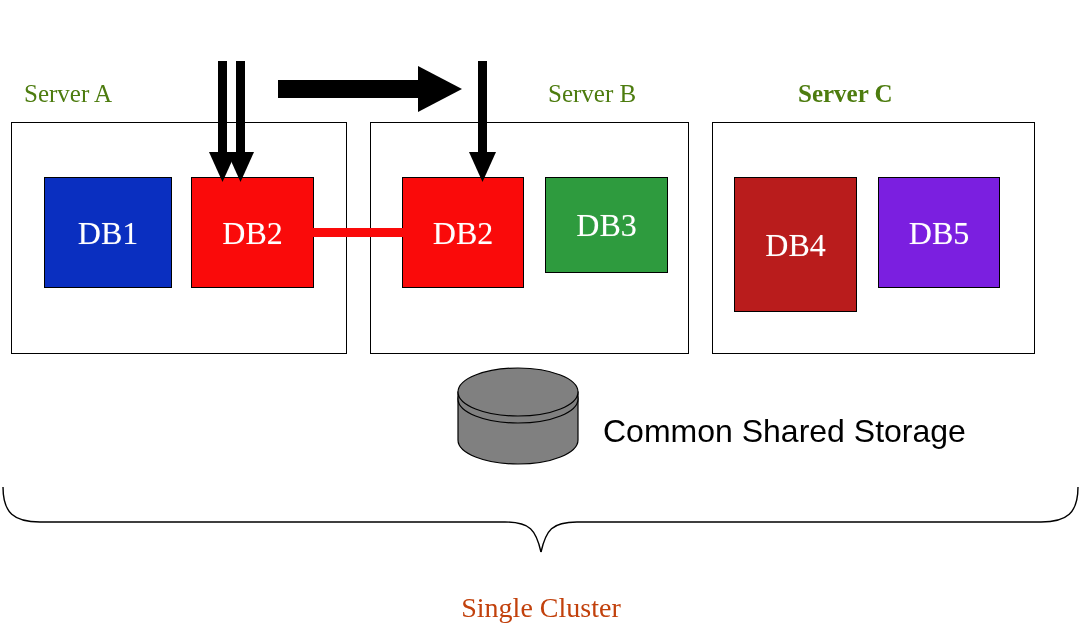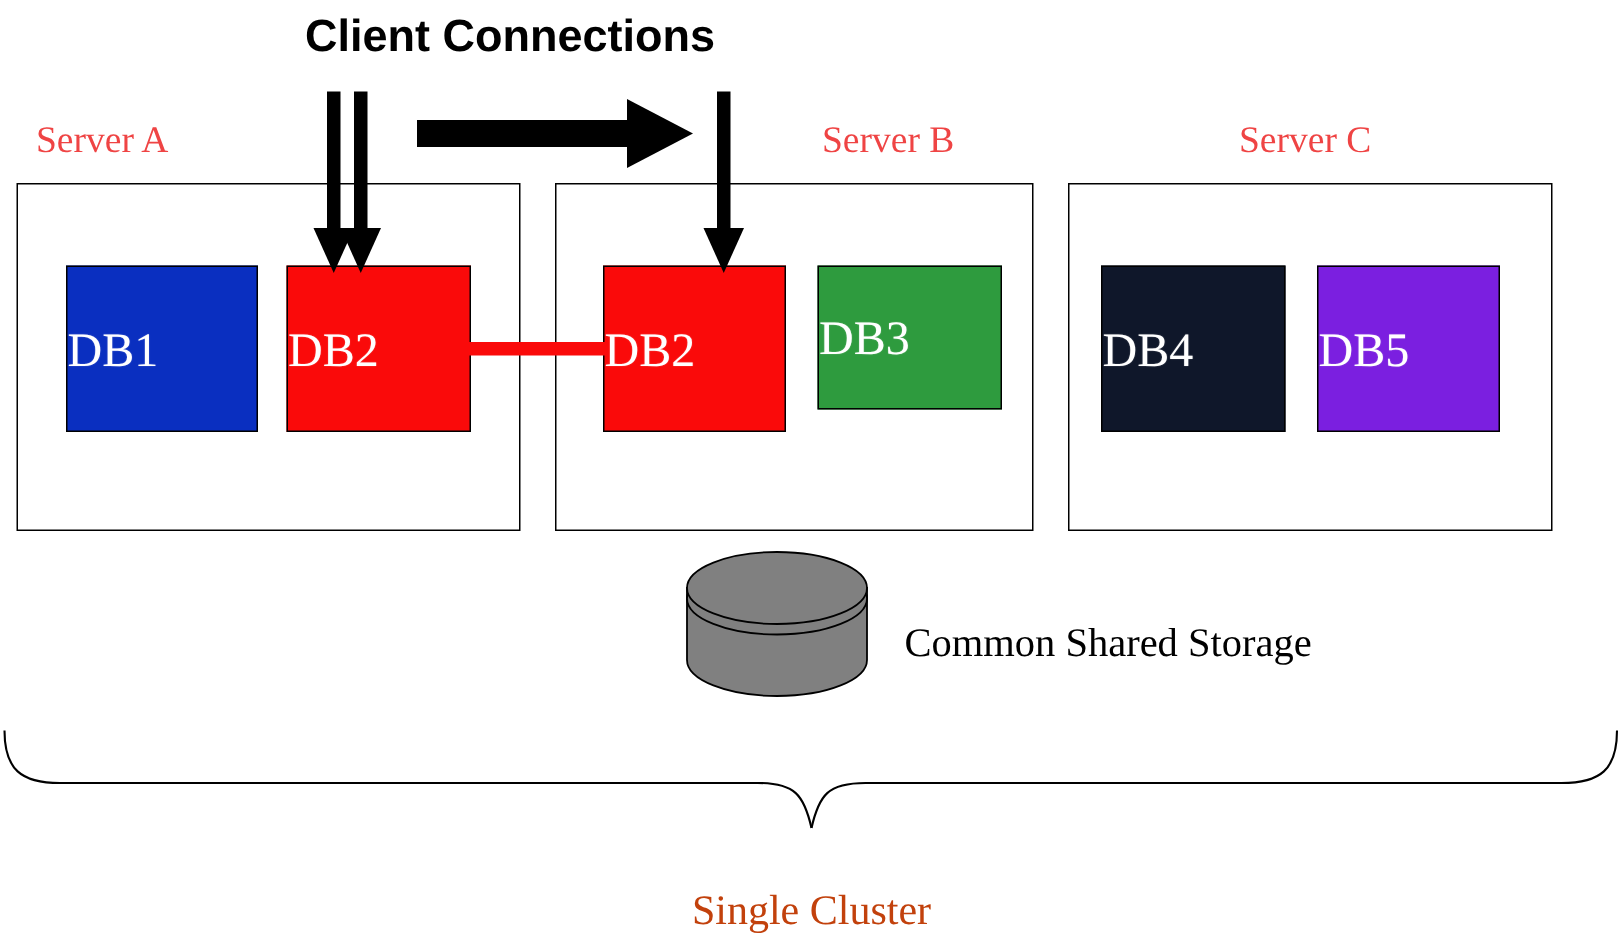--- a/index.html
+++ b/index.html
@@ -35,91 +35,90 @@
     font-weight: bold;
     font-size: 30px;
     color: #000000;
     letter-spacing: 0px;
     white-space: nowrap;
   }
   .server-label {
     position: absolute;
     font-family: "Liberation Serif", "DejaVu Serif", serif;
     font-size: 25px;
-    color: #ef4444;
+    color: #4d7c0f;
     white-space: nowrap;
   }
   .server-box {
     position: absolute;
     border: 1px solid #000000;
     background: transparent;
     box-sizing: border-box;
   }
   .db-box {
     position: absolute;
     border: 1px solid #000000;
     box-sizing: border-box;
     display: flex;
     align-items: center;
-    justify-content: flex-start;
+    justify-content: center;
     color: #ffffff;
     font-family: "Liberation Serif", "DejaVu Serif", serif;
     font-size: 32px;
     line-height: 1;
     text-shadow: 0 0 1px rgba(255,255,255,0.35);
   }
   .caption {
     position: absolute;
-    font-family: Liberation Serif, serif;
-    font-size: 27px;
+    font-family: Liberation Sans, sans-serif;
+    font-size: 32px;
     color: #000000;
     white-space: nowrap;
   }
   .cluster-label {
     position: absolute;
     left: 0;
     top: 592px;
     width: 1082px;
     text-align: center;
     font-family: "Liberation Serif", "DejaVu Serif", serif;
     font-size: 28px;
     color: #c2410c;
     white-space: nowrap;
   }
 </style>
 </head>
 <body>
 
 <div id="canvas">
 
-  <div class="title">Client Connections</div>
 
   <div class="server-label" style="left:24px; top:80px;">Server A</div>
   <div class="server-label" style="left:548px; top:80px;text-align:center;">Server B</div>
-  <div class="server-label" style="left:826px; top:80px;">Server C</div>
+  <div class="server-label" style="left:798px; top:80px;font-weight:bold;">Server C</div>
 
   <div class="server-box" style="left:11px; top:122px; width:336px; height:232px;"></div>
   <div class="server-box" style="left:370px; top:122px; width:319px; height:232px;"></div>
   <div class="server-box" style="left:712px; top:122px; width:323px; height:232px;"></div>
 
   <div class="db-box" style="left:44px; top:177px; width:128px; height:111px; background:#0A2FC0;">
     <span>DB1</span>
   </div>
   <div class="db-box" style="left:191px; top:177px; width:123px; height:111px; background:#FA0A0A;">
     <span>DB2</span>
   </div>
 
   <div class="db-box" style="left:402px; top:177px; width:122px; height:111px; background:#FA0A0A;">
     <span>DB2</span>
   </div>
   <div class="db-box" style="left:545px; top:177px; width:123px; height:96px; background:#2E9B3E;">
     <span>DB3</span>
   </div>
 
-  <div class="db-box" style="left:734px; top:177px; width:123px; height:111px; background:#0f172a;">
+  <div class="db-box" style="left:734px; top:177px; width:123px; height:135px; background:#b91c1c;">
     <span>DB4</span>
   </div>
   <div class="db-box" style="left:878px; top:177px; width:122px; height:111px; background:#7B1FE0;">
     <span>DB5</span>
   </div>
 
   <svg id="vector-layer" viewBox="0 0 1082 632">
 
     <rect x="312" y="228" width="92" height="9" fill="#FA0A0A"></rect>
 

